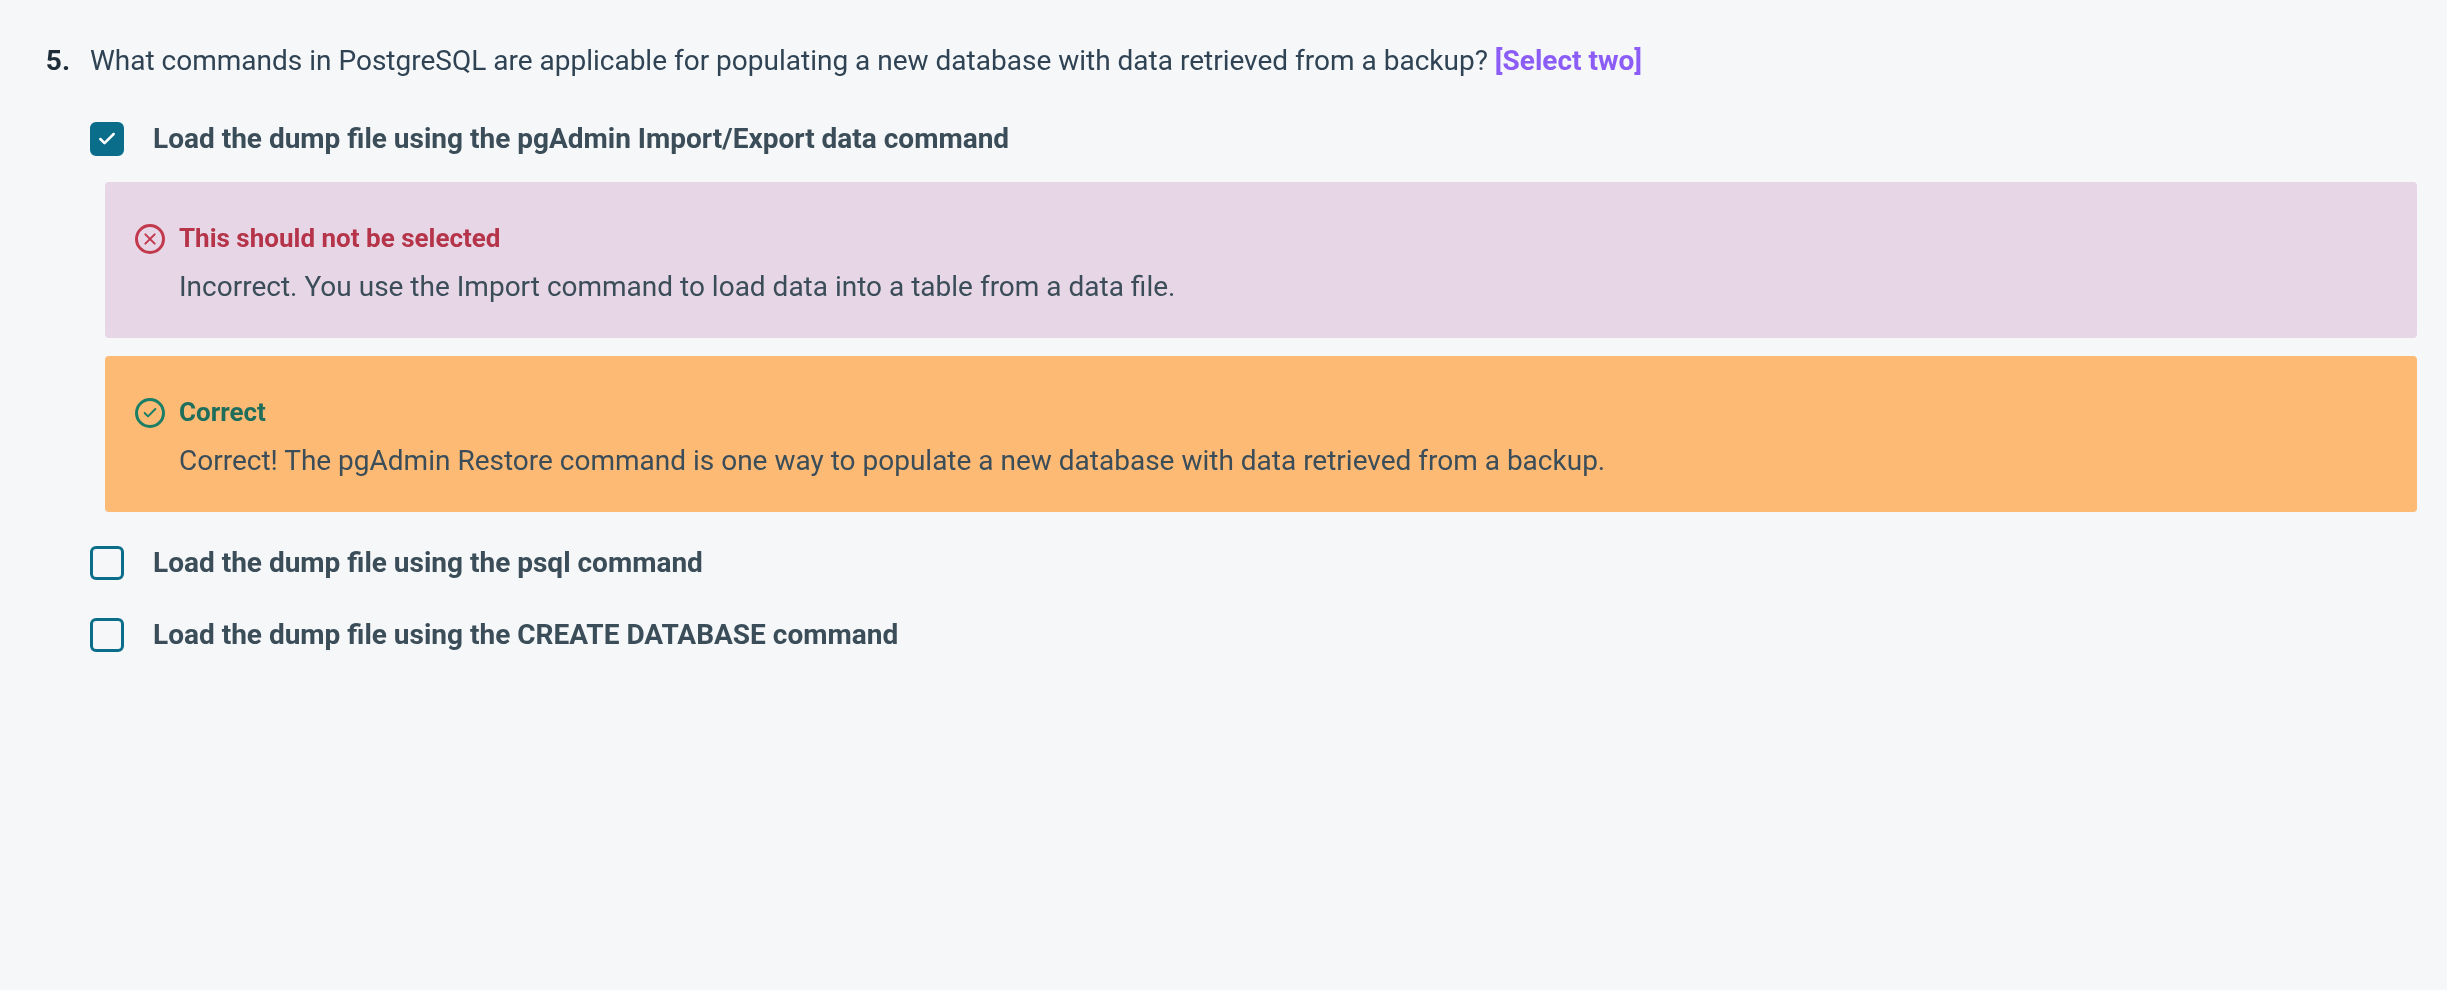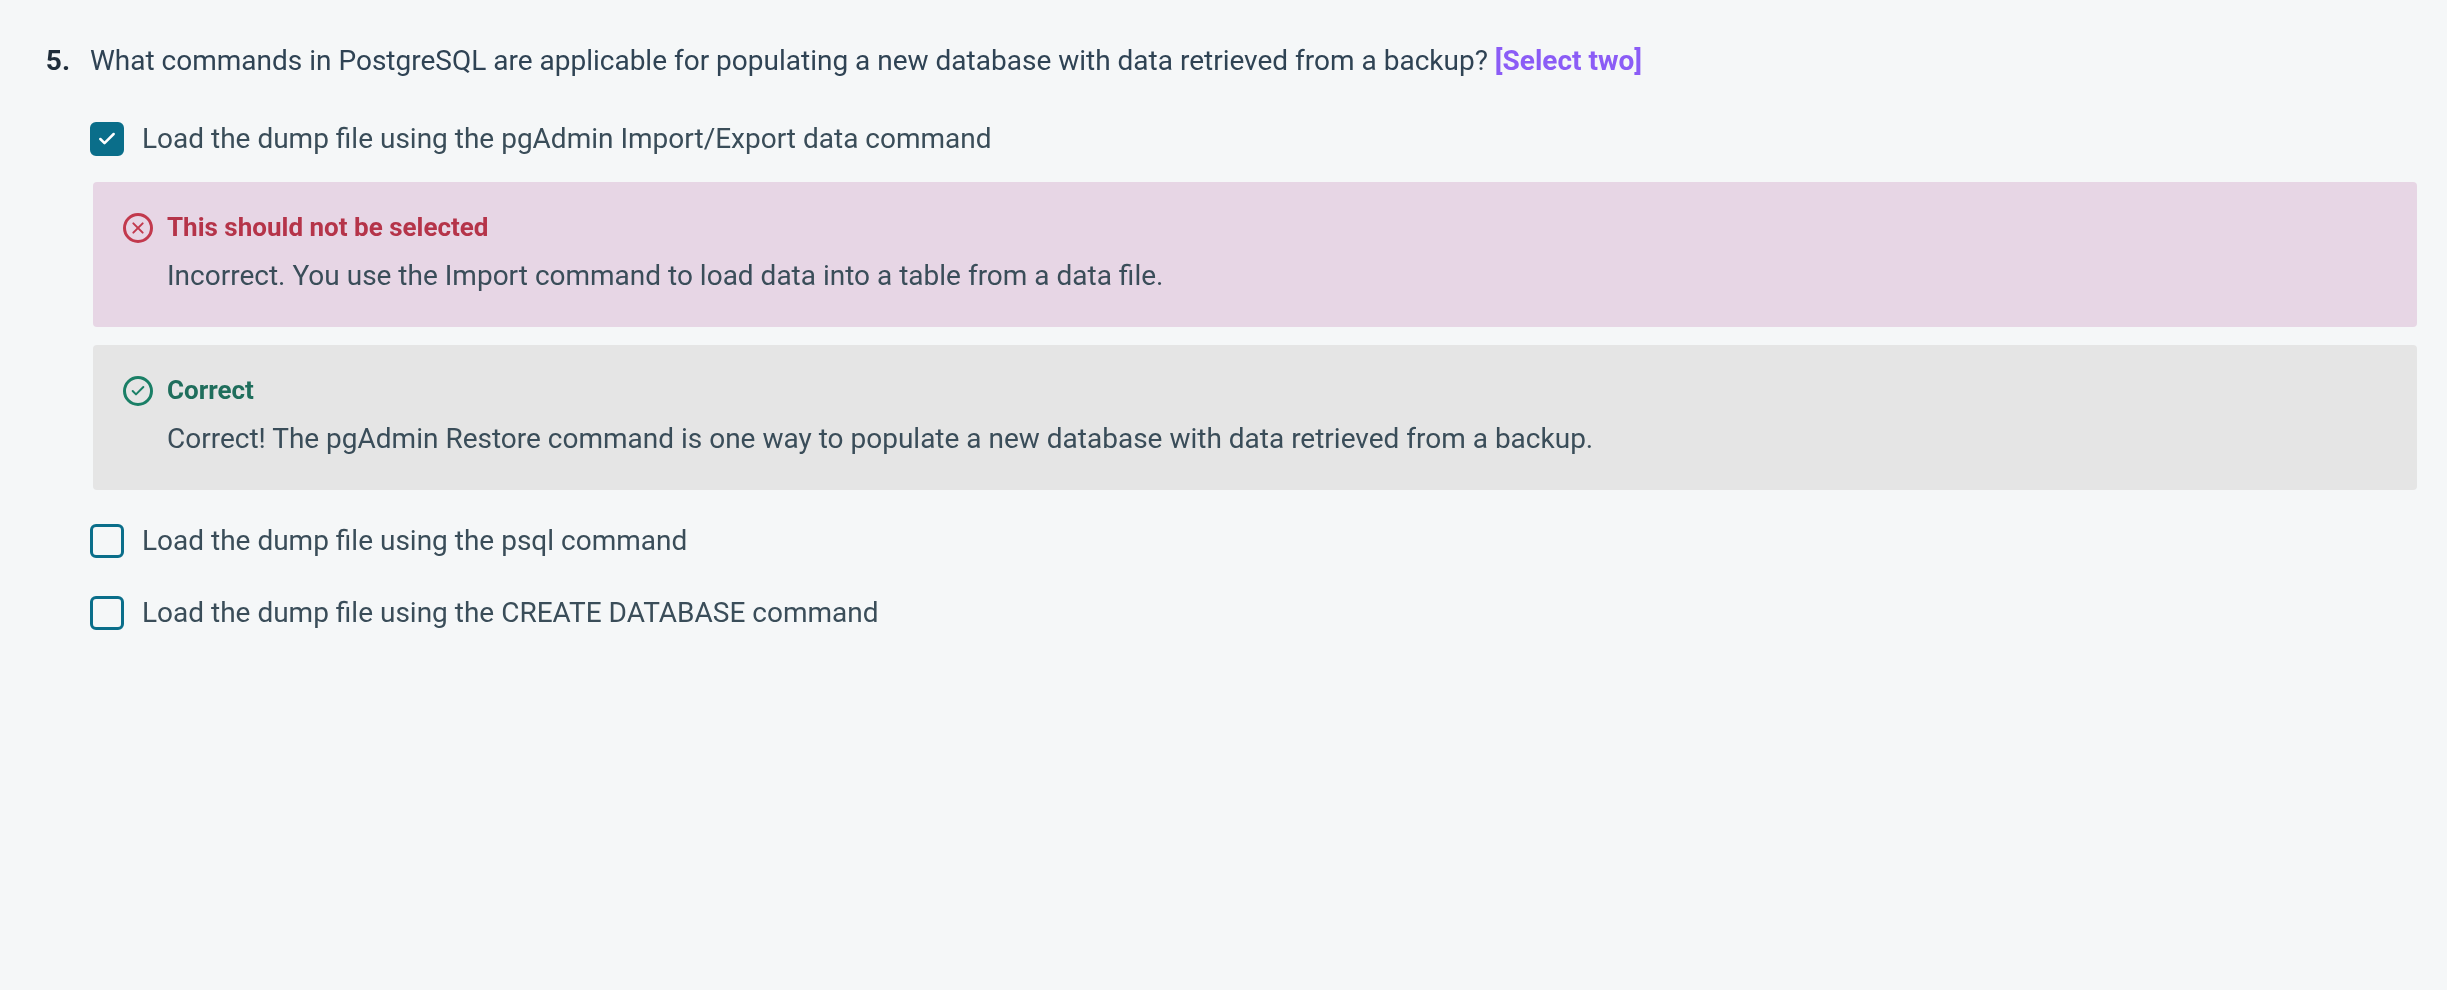--- a/index.html
+++ b/index.html
@@ -24,22 +24,23 @@
   }
   .qbody { flex: 1; }
   .qtext {
     color: #2f4354;
     margin-bottom: 36px;
   }
   .qtext strong { font-weight: 700; color: #8b5cf6; text-align: right; }
   .option {
     display: flex;
     align-items: center;
-    gap: 18px;
+    gap: 29px;
     margin: 30px 0 22px 0;
+    font-weight: bold;
   }
   .checkbox {
     width: 34px;
     height: 34px;
     border-radius: 6px;
     border: 3px solid #0a6e8a;
     display: inline-flex;
     align-items: center;
     justify-content: center;
     flex-shrink: 0;
@@ -48,28 +49,28 @@
     background: #0a6e8a;
     border-color: #0a6e8a;
   }
   .checkbox.checked svg { display: block; }
   .checkbox svg { display: none; }
   .option-label {
     color: #3a4d59;
   }
   .feedback {
     border-radius: 4px;
-    padding: 26px 30px 30px 30px;
-    margin: 12px 0 18px 3px;
+    padding: 37px 30px 30px 30px;
+    margin: 12px 0 18px 15px;
   }
   .feedback.incorrect {
     background: #e7d6e5;
   }
   .feedback.correct {
-    background: #e5e5e5;
+    background: #fdba74;
   }
   .fb-head {
     display: flex;
     align-items: center;
     gap: 14px;
     margin-bottom: 8px;
   }
   .fb-icon {
     width: 30px; height: 30px;
     border: 3px solid;

